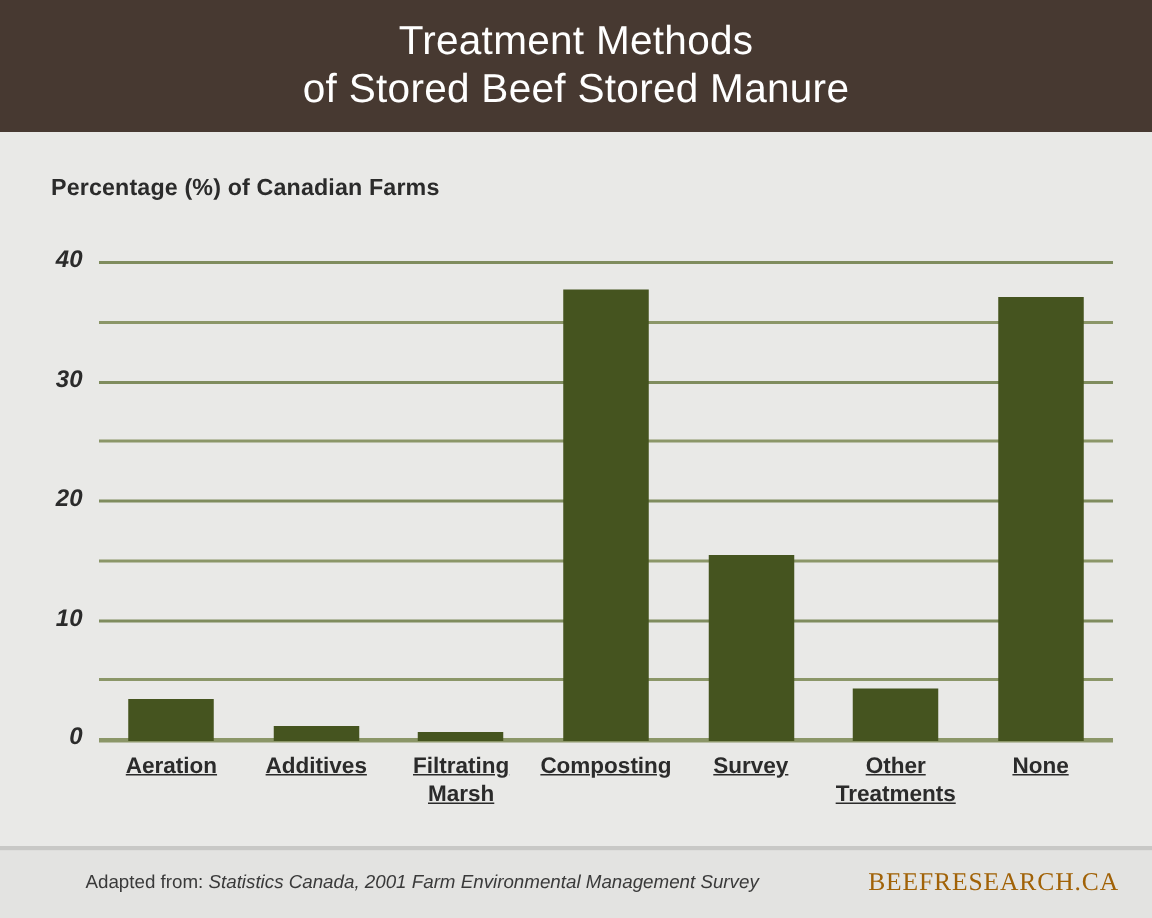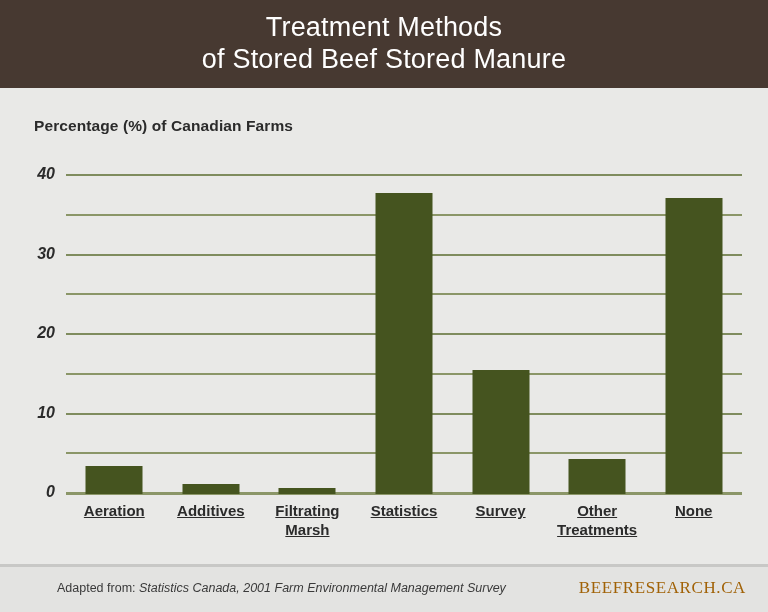--- a/index.html
+++ b/index.html
@@ -216,21 +216,21 @@
           <div class="bar" style="left: 338px; height: 94.75%; background: rgb(69, 84, 31);"></div>
           <div class="bar" style="left: 434.571px; height: 39%; background: rgb(69, 84, 31);"></div>
           <div class="bar" style="left: 531.143px; height: 11%; background: rgb(69, 84, 31);"></div>
           <div class="bar" style="left: 627.714px; height: 93%; background: rgb(69, 84, 31);"></div>
         </div>
 
       <div class="xlabels" id="x-axis-labels">
           <div class="xlabel" style="left: 48.2857px;">Aeration</div>
           <div class="xlabel" style="left: 144.857px;">Additives</div>
           <div class="xlabel" style="left: 241.429px;">Filtrating Marsh</div>
-          <div class="xlabel" style="left: 338px;">Statistics</div>
+          <div class="xlabel" style="left: 338px;">Composting</div>
           <div class="xlabel" style="left: 434.571px;">Survey</div>
           <div class="xlabel" style="left: 531.143px;">Other Treatments</div>
           <div class="xlabel" style="left: 627.714px;">None</div>
         </div>
 
     </div>
   </div>
 
   <div class="footer-sep"></div>
   <div class="footer">

